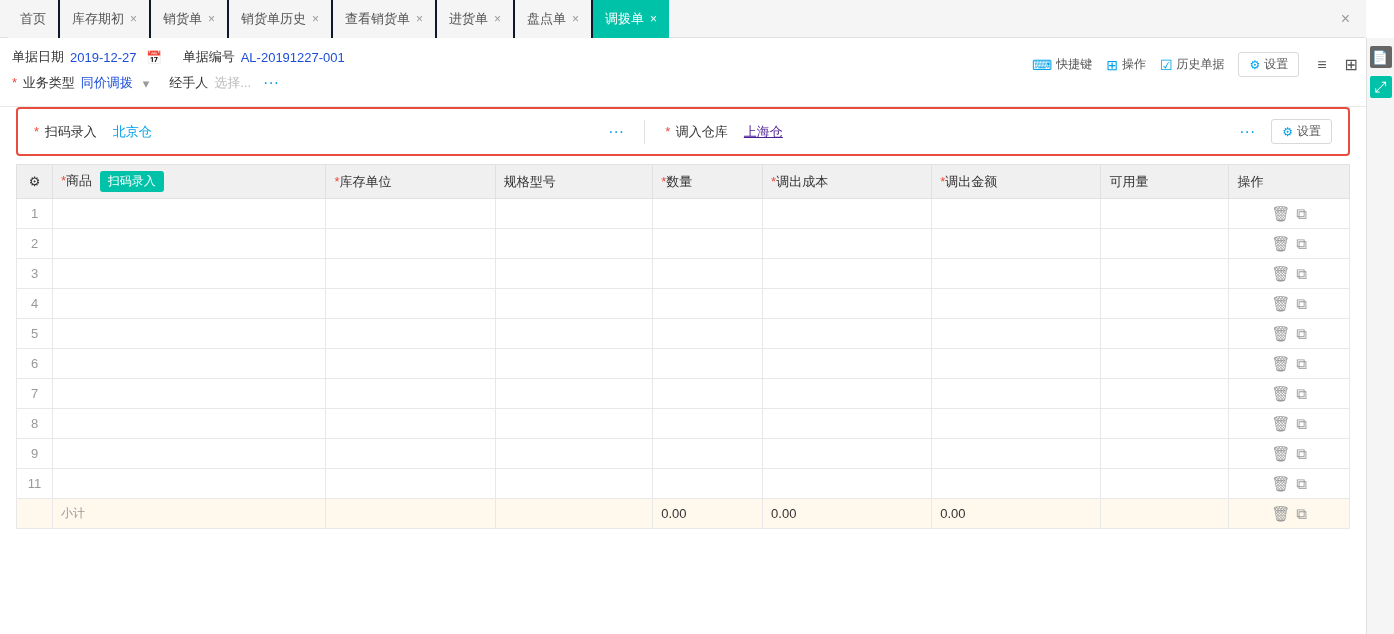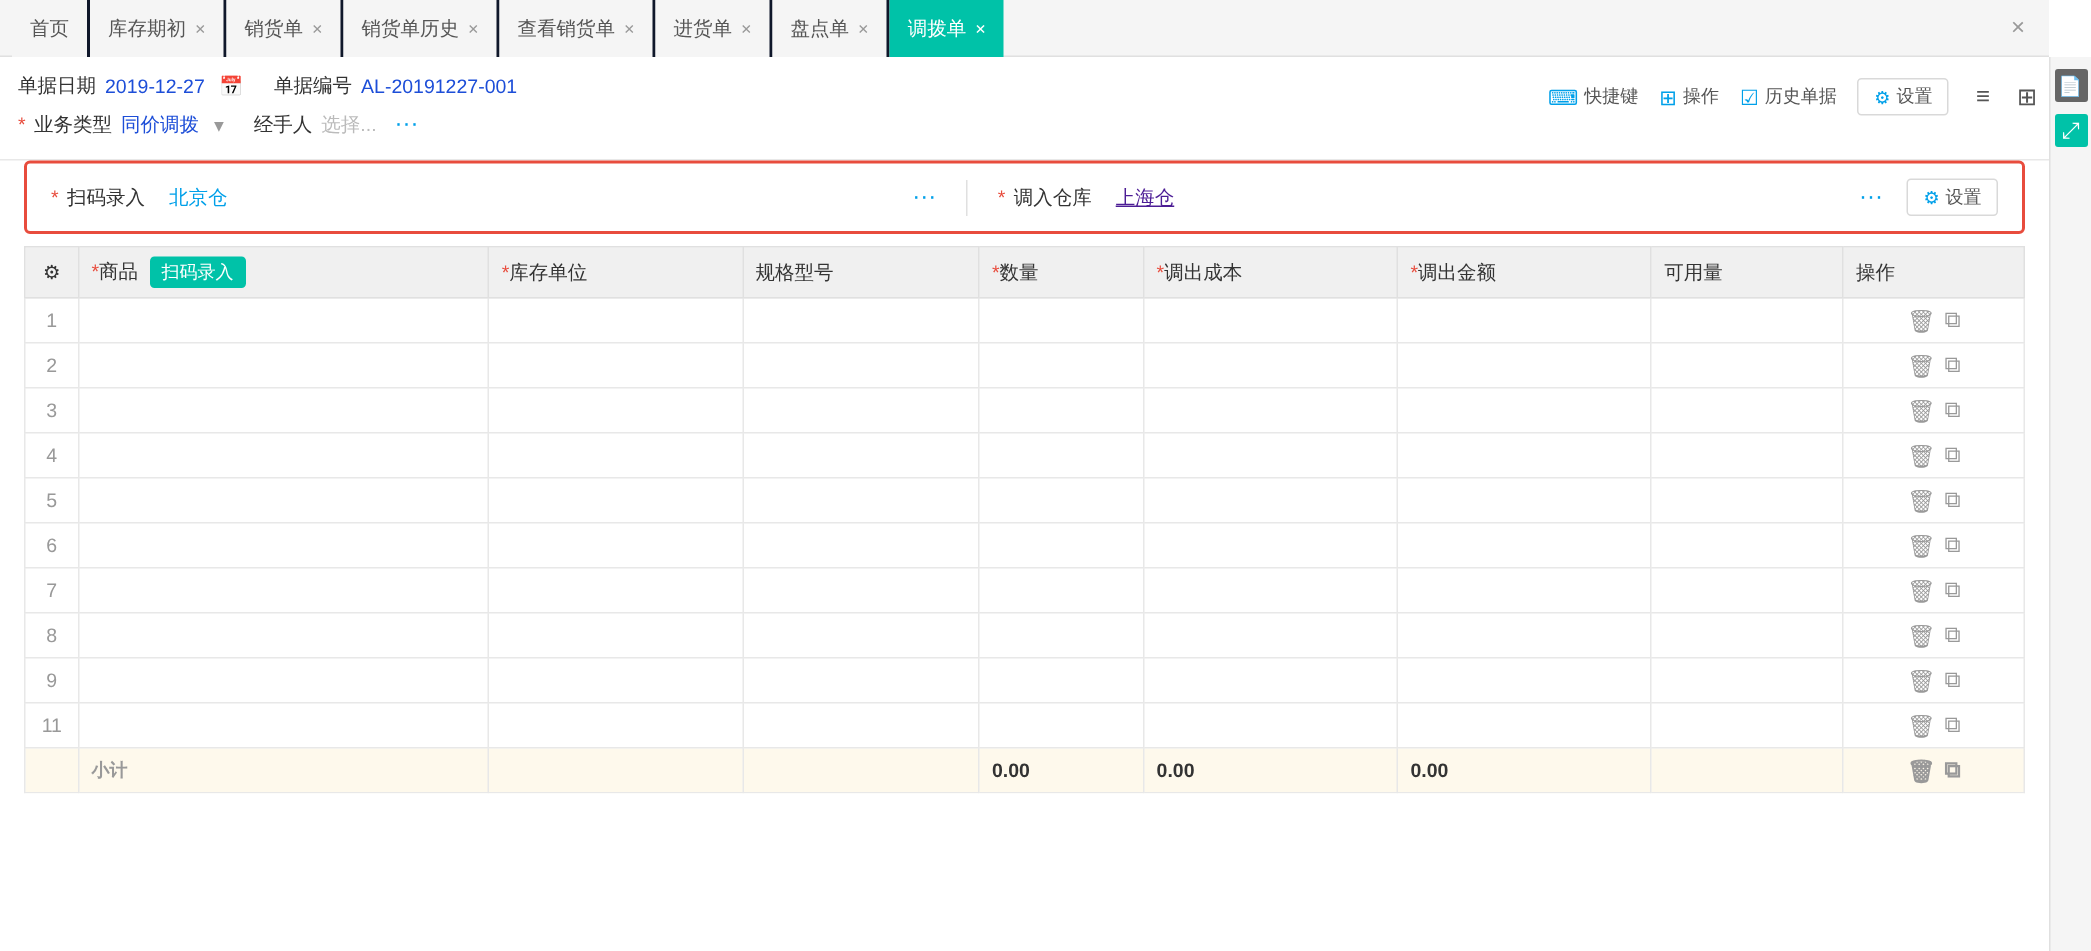--- a/index.html
+++ b/index.html
@@ -102,21 +102,21 @@
       padding: 6px 8px; border: 1px solid #e0e0e0;
       text-align: left; font-weight: normal; color: #333; white-space: nowrap;
     }
     thead th .required { color: #e84c3d; }
     tbody tr td {
       padding: 4px 8px; border: 1px solid #e8e8e8; height: 30px;
       color: #333;
     }
     tbody tr:last-child td {
       background: #fef9ec;
-      font-weight: bold;
+      font-weight: normal;
     }
     .row-num { color: #999; text-align: center; width: 32px; }
     .ops-cell {
       display: flex; align-items: center; gap: 6px; justify-content: center;
     }
     .op-icon { color: #999; cursor: pointer; font-size: 15px; }
 
     
     .scan-btn {
       background: #00c2a8; color: #fff; border: none; border-radius: 3px;

